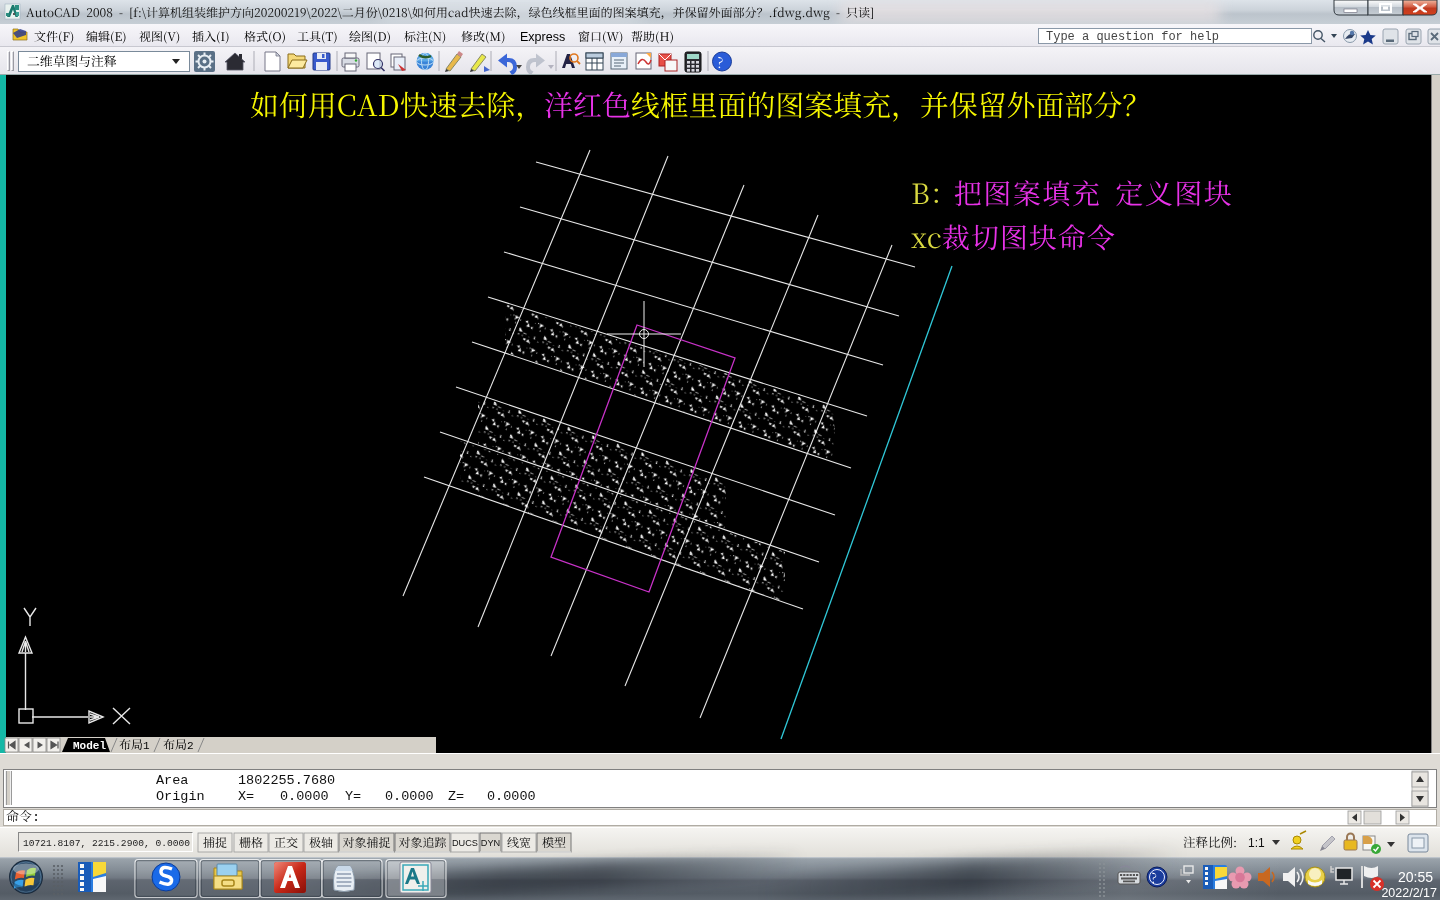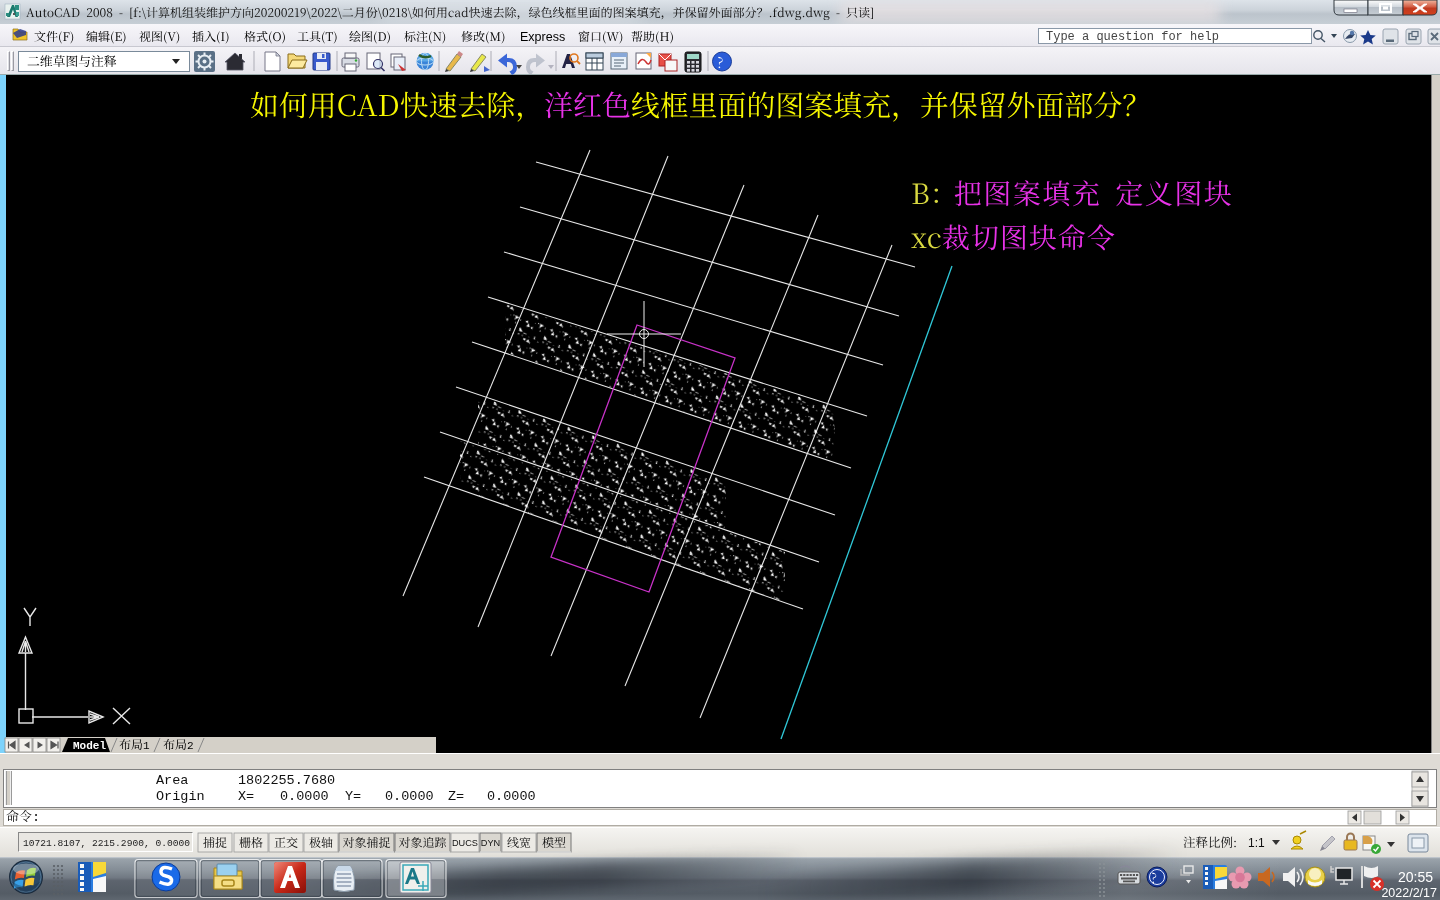--- a/index.html
+++ b/index.html
@@ -1,15 +1,15 @@
 <!DOCTYPE html>
 <html><head><meta charset="utf-8"><style>
 *{margin:0;padding:0;box-sizing:border-box}
 html,body{width:1440px;height:900px;overflow:hidden;background:#000;font-family:"Liberation Sans",sans-serif}
-#root{position:absolute;top:0;left:0;width:1288px;height:900px;background:#7dd3fc}
+#root{position:absolute;top:0;left:0;width:1288px;height:900px;background:#14b8a6}
 .abs{position:absolute}
 #titlebar{left:0;top:0;width:1440px;height:24px;background:linear-gradient(180deg,#dde3e9 0%,#ccd3da 42%,#bcc4cc 58%,#c6ced5 100%)}
 #titlebar .blob1{position:absolute;left:840px;top:2px;width:380px;height:20px;background:#e9e2e4;filter:blur(7px);opacity:0.8}
 #titlebar .blob2{position:absolute;left:380px;top:6px;width:260px;height:16px;background:#dde2e8;filter:blur(8px);opacity:0.7}
 #menubar{left:0;top:24px;width:1440px;height:23px;background:linear-gradient(180deg,#f7f6fa,#e9e8ef);border-bottom:1px solid #c8c8d0}
 #helpbox{left:1038px;top:28px;width:274px;height:16px;background:#fff;border:1px solid #8a98a8}
 #toolbar{left:0;top:47px;width:1440px;height:28px;background:linear-gradient(180deg,#f4f3f7,#e6e5eb);border-bottom:1px solid #9aa}
 .grip{position:absolute;width:3px;height:20px;border-left:1px solid #fff;border-top:1px solid #fff;border-right:1px solid #9a9aa2;border-bottom:1px solid #9a9aa2;background:#dcdce2}
 #combo{left:18px;top:51px;width:172px;height:21px;background:#fff;border:1px solid #7a8a9a}
 #canvas{left:6px;top:75px;width:1425px;height:678px;background:#000}

